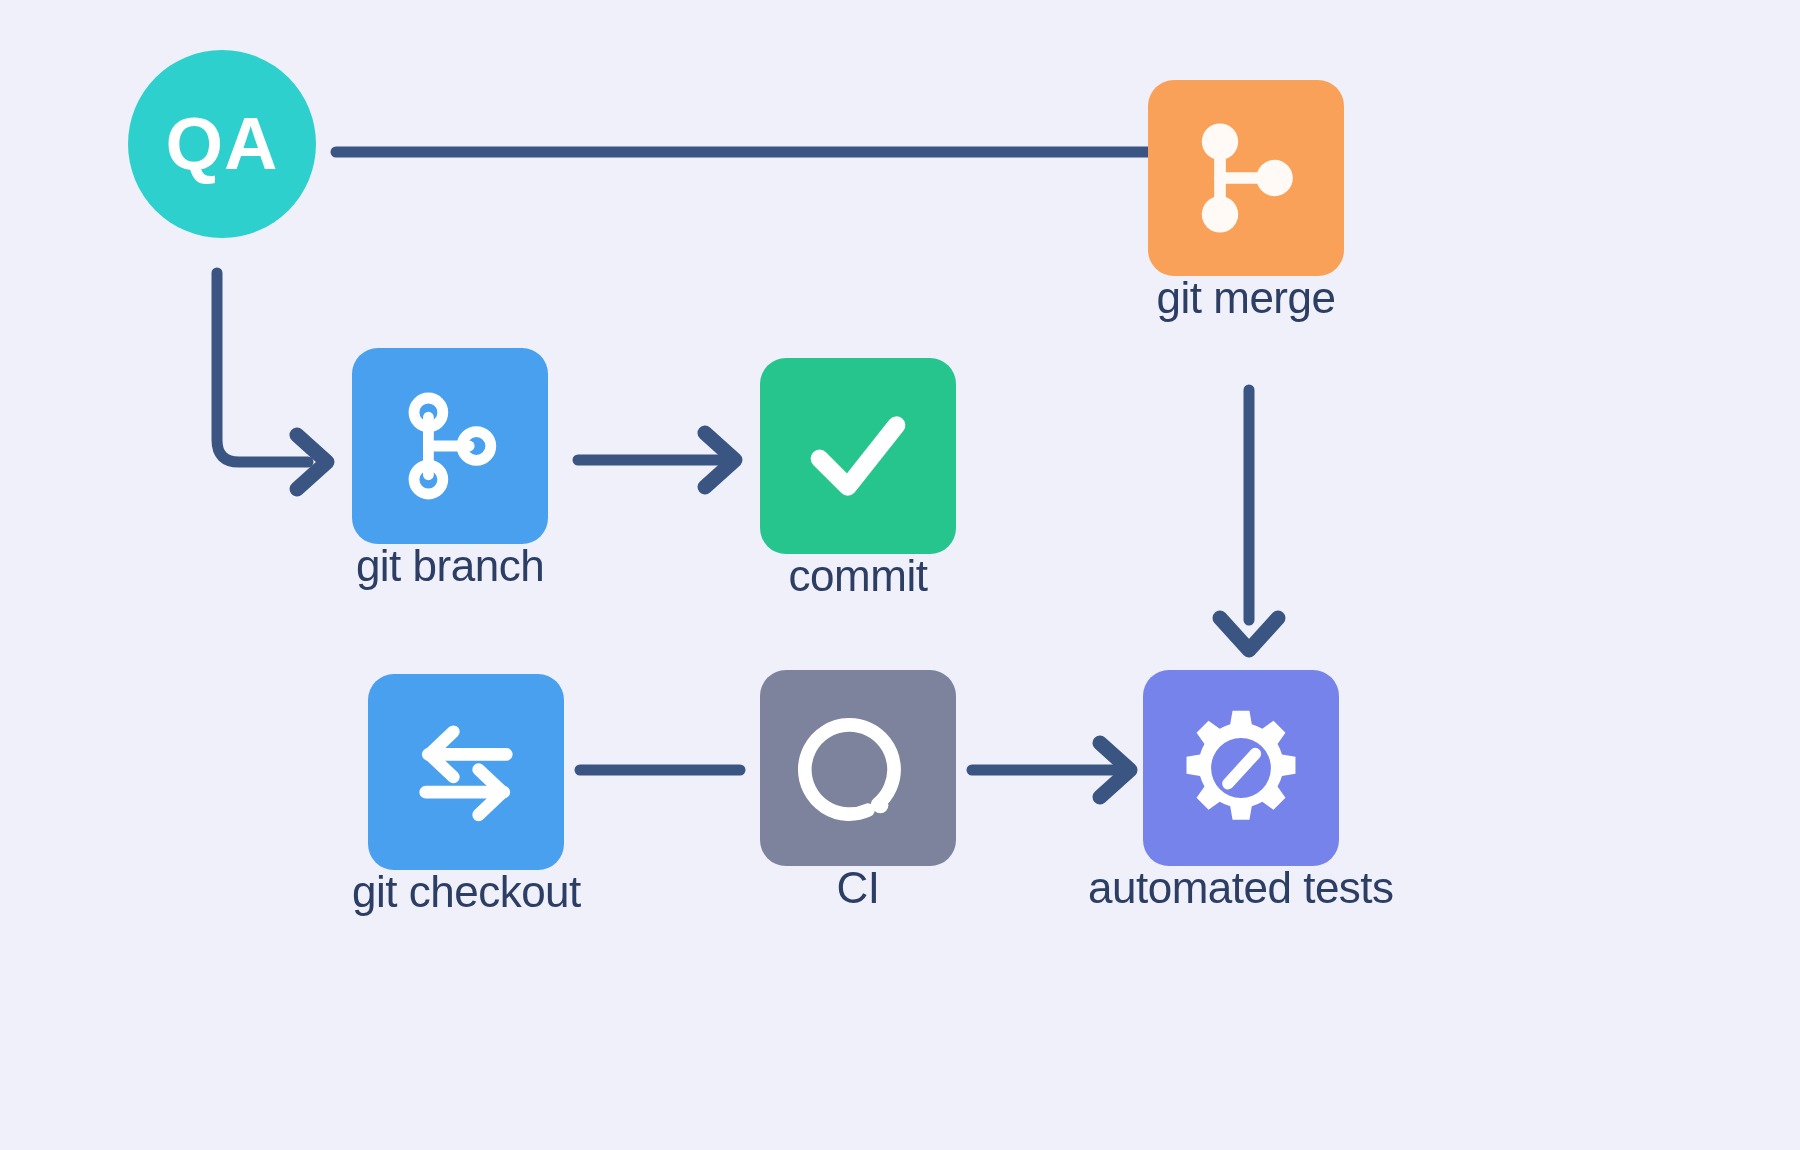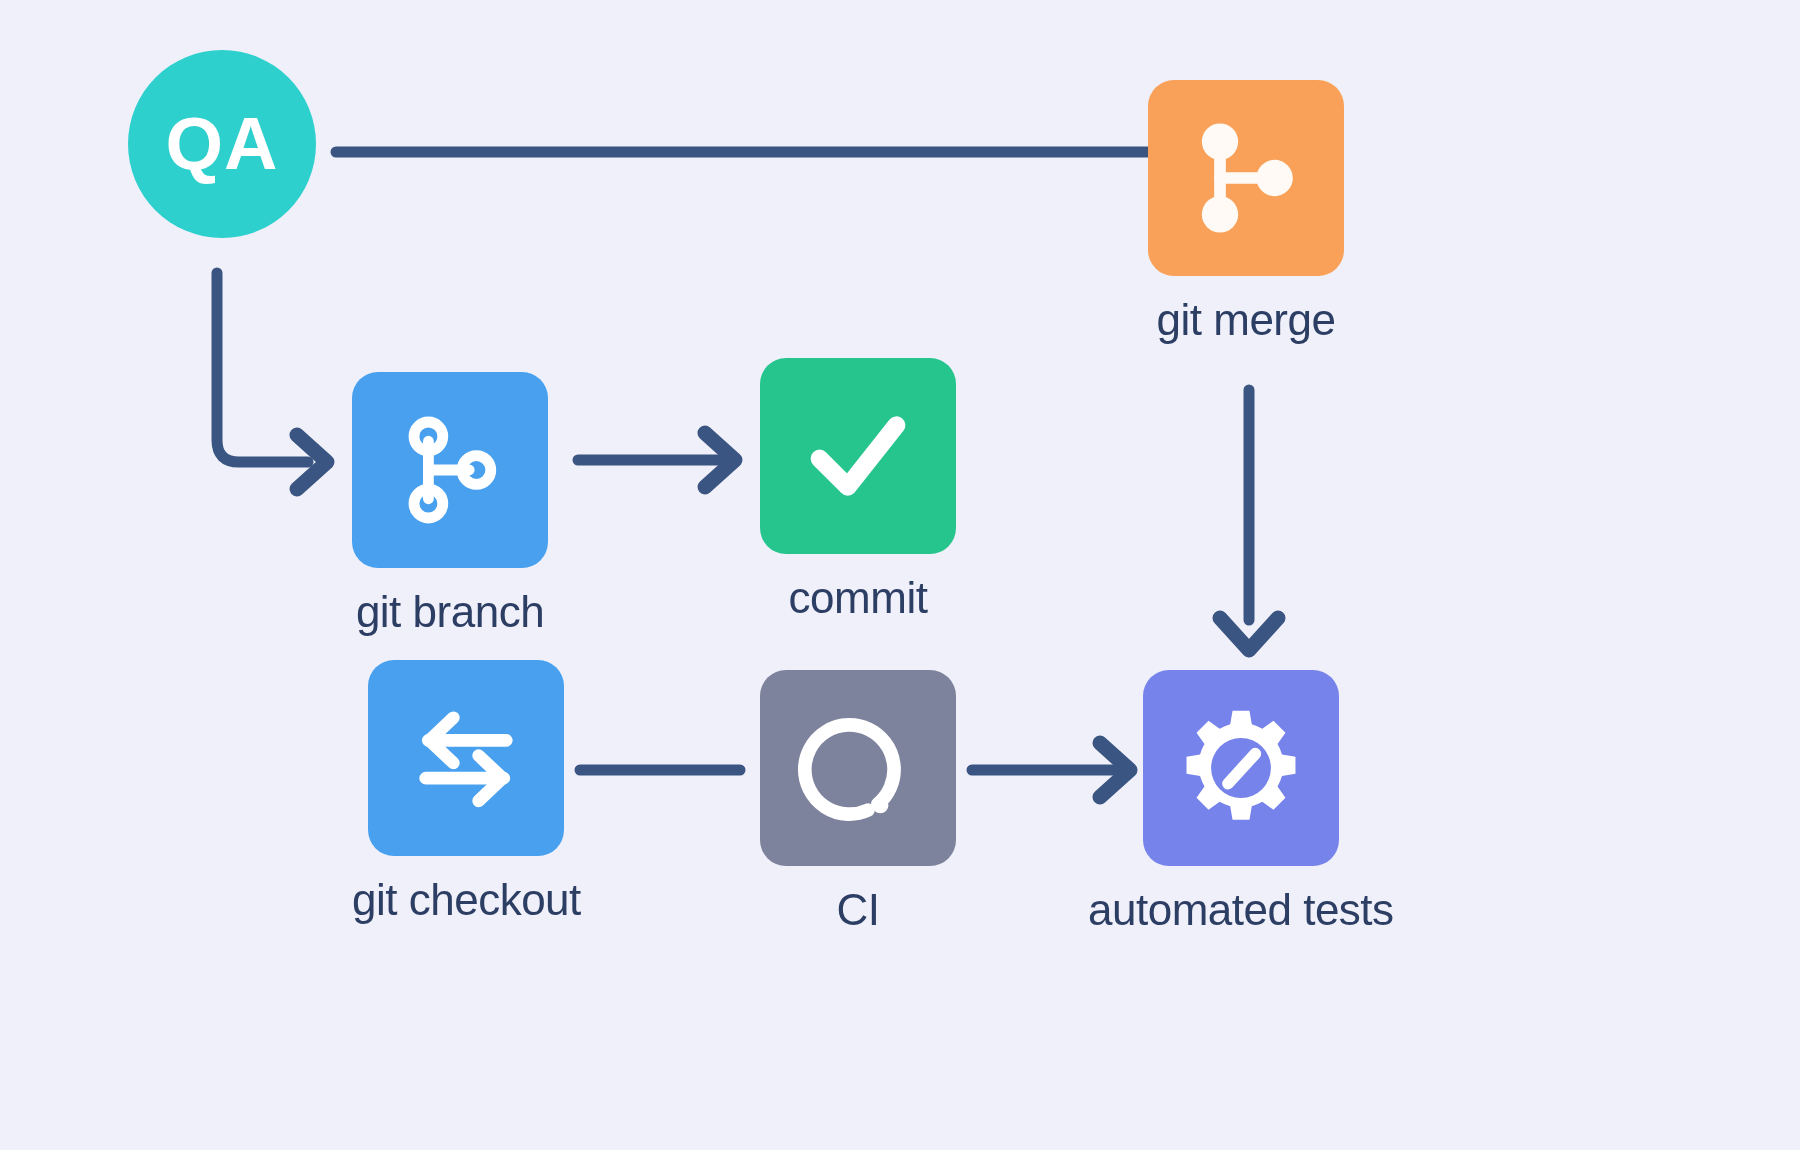--- a/index.html
+++ b/index.html
@@ -41,21 +41,20 @@
     justify-content: center;
     border-radius: 26px;
     box-sizing: border-box;
   }
 
   .tile.circle {
     border-radius: 50%;
   }
 
   .node-label {
-    margin-top: 22px;
     font-size: 44px;
     font-weight: 400;
     color: #2c3e63;
     letter-spacing: -0.5px;
     white-space: nowrap;
     line-height: 1;
   }
 
   .qa-text {
     color: #ffffff;
@@ -63,23 +62,23 @@
     font-weight: 700;
     letter-spacing: 1px;
     line-height: 1;
     user-select: none;
     text-align: right;
   }
 
   
   #node-qa          { left: 128px; top: 50px; }
   #node-git-merge   { left: 1148px; top: 80px; }
-  #node-git-branch  { left: 352px; top: 372px; }
+  #node-git-branch  { left: 352px; top: 348px; }
   #node-commit      { left: 760px; top: 358px; justify-content: center; }
-  #node-git-checkout{ left: 352px; top: 660px; }
+  #node-git-checkout{ left: 352px; top: 674px; }
   #node-ci          { left: 760px; top: 670px; text-align: center; }
   #node-automated   { left: 1088px; top: 670px; }
 </style>
 </head>
 <body>
 
 <div id="canvas">
 
   <svg id="connectors" viewBox="0 0 1800 1150" width="1800" height="1150" xmlns="http://www.w3.org/2000/svg">
 

